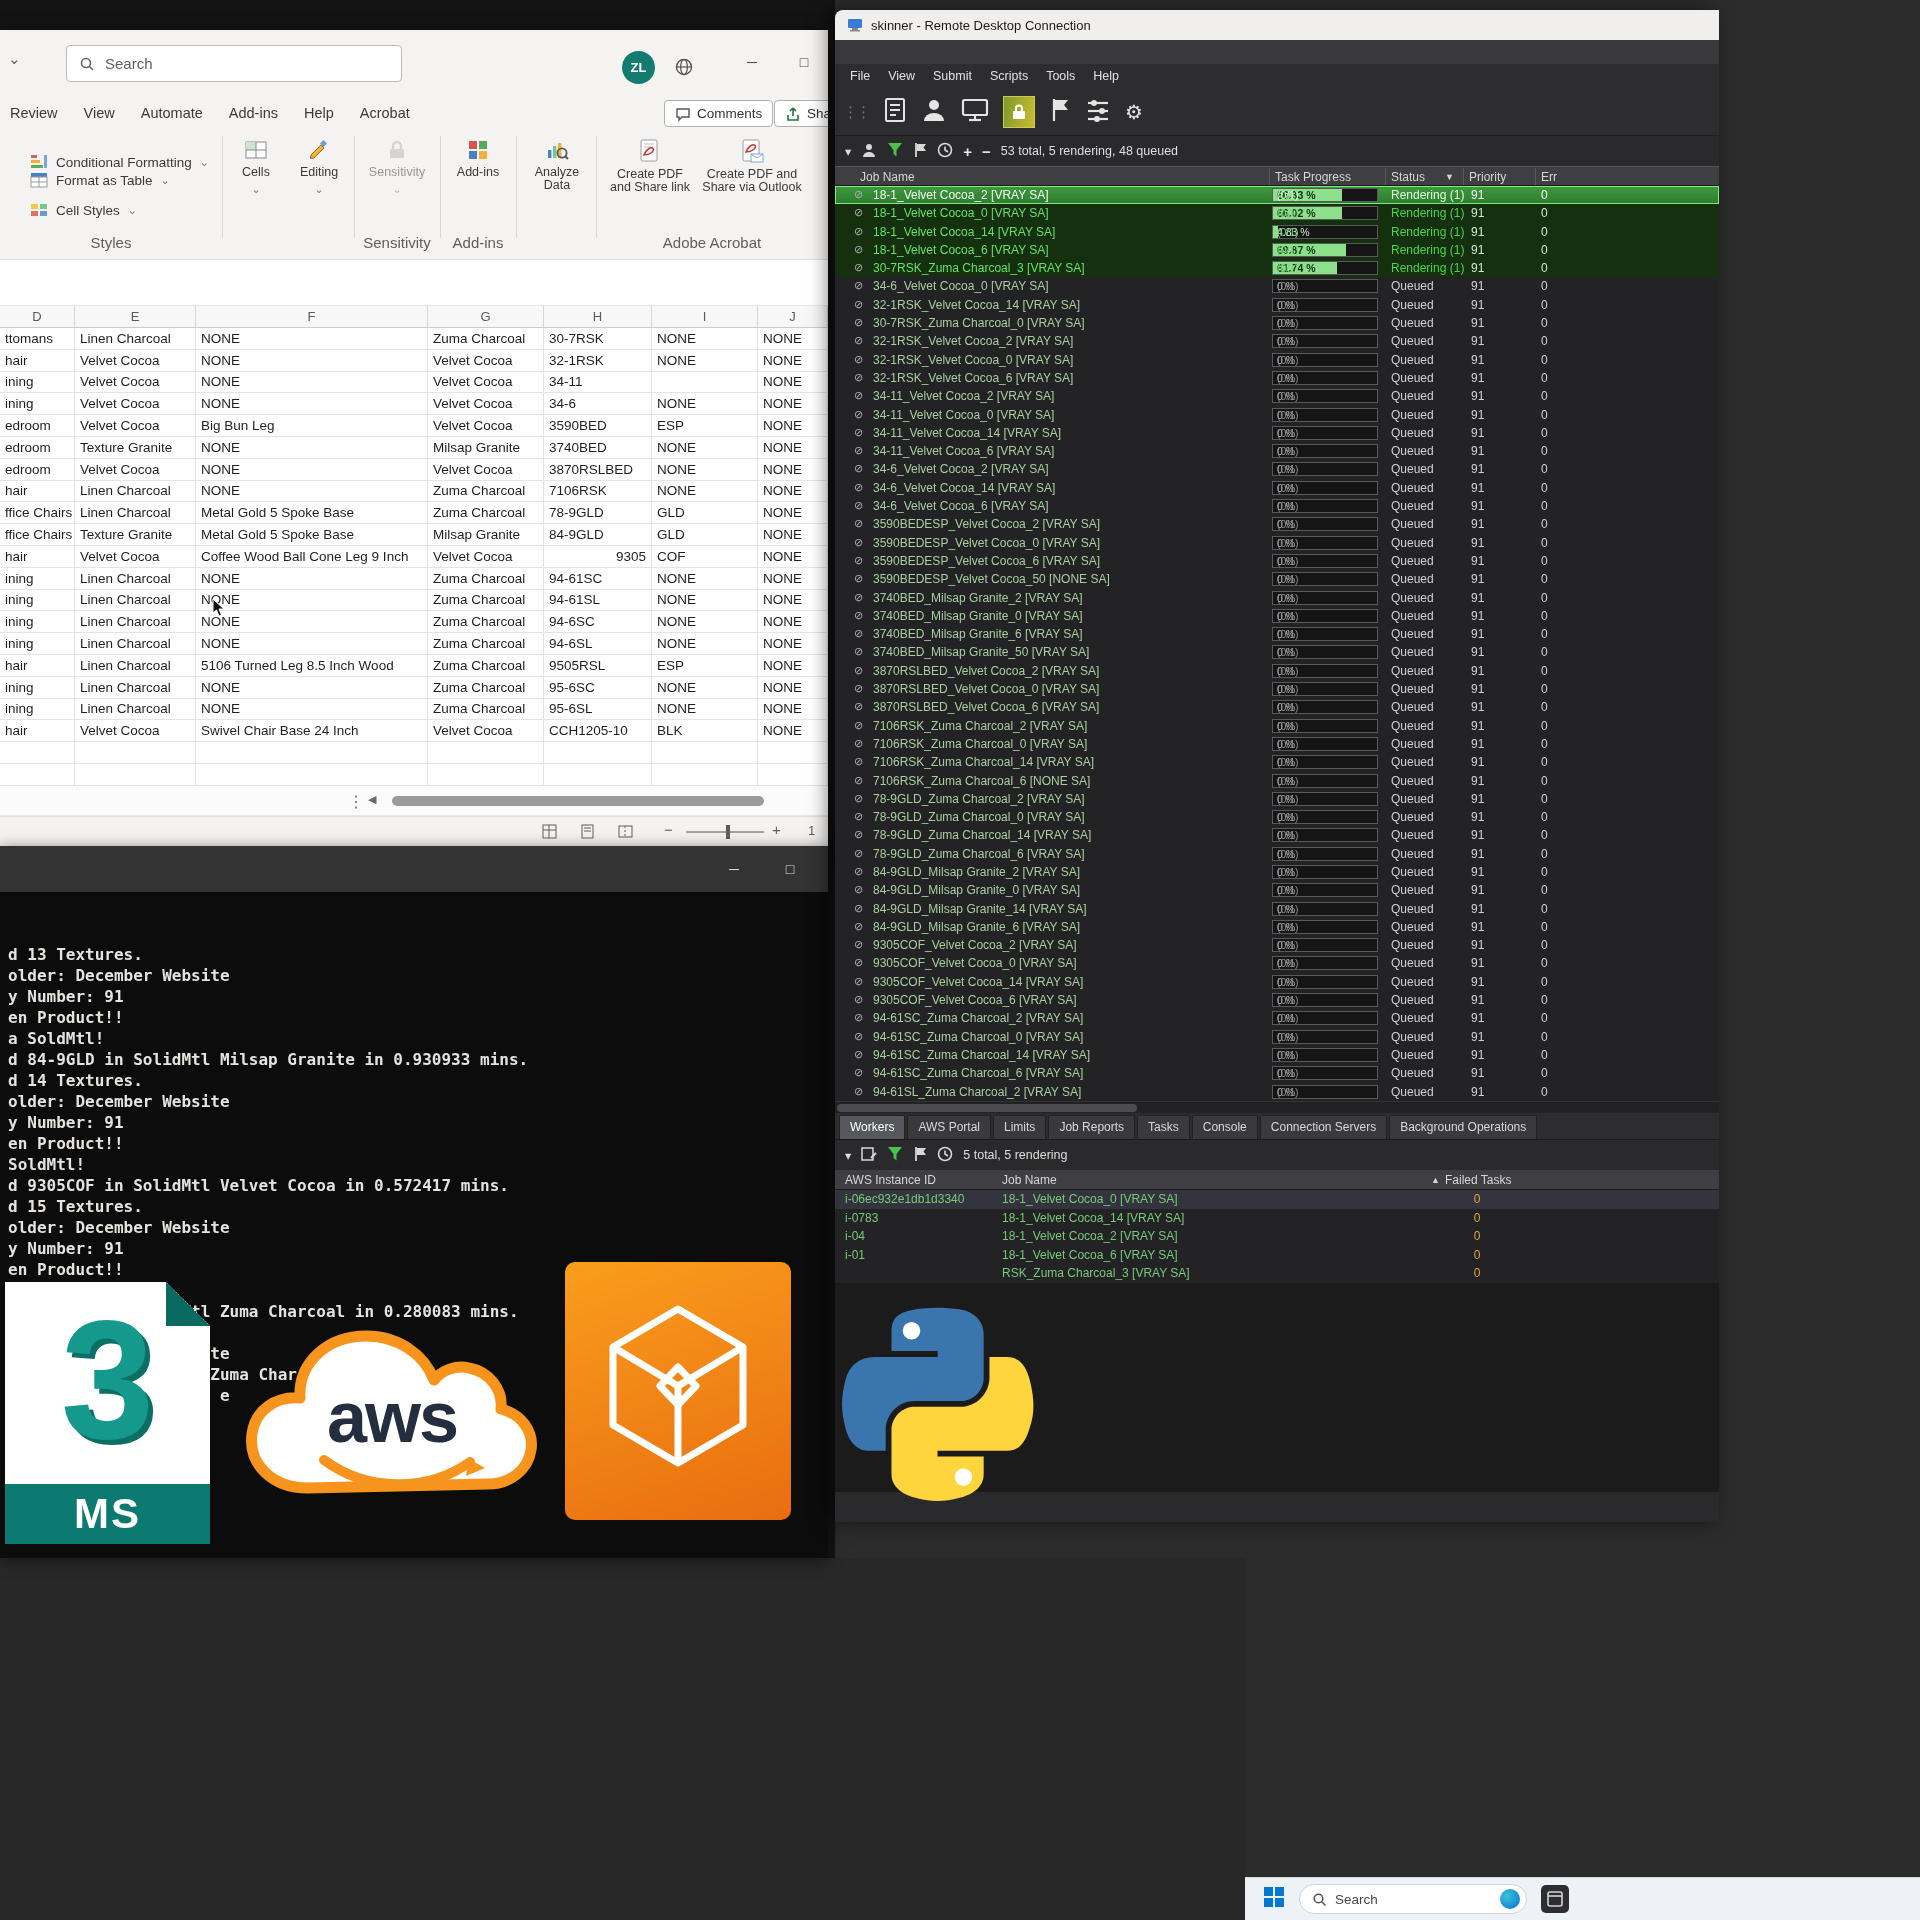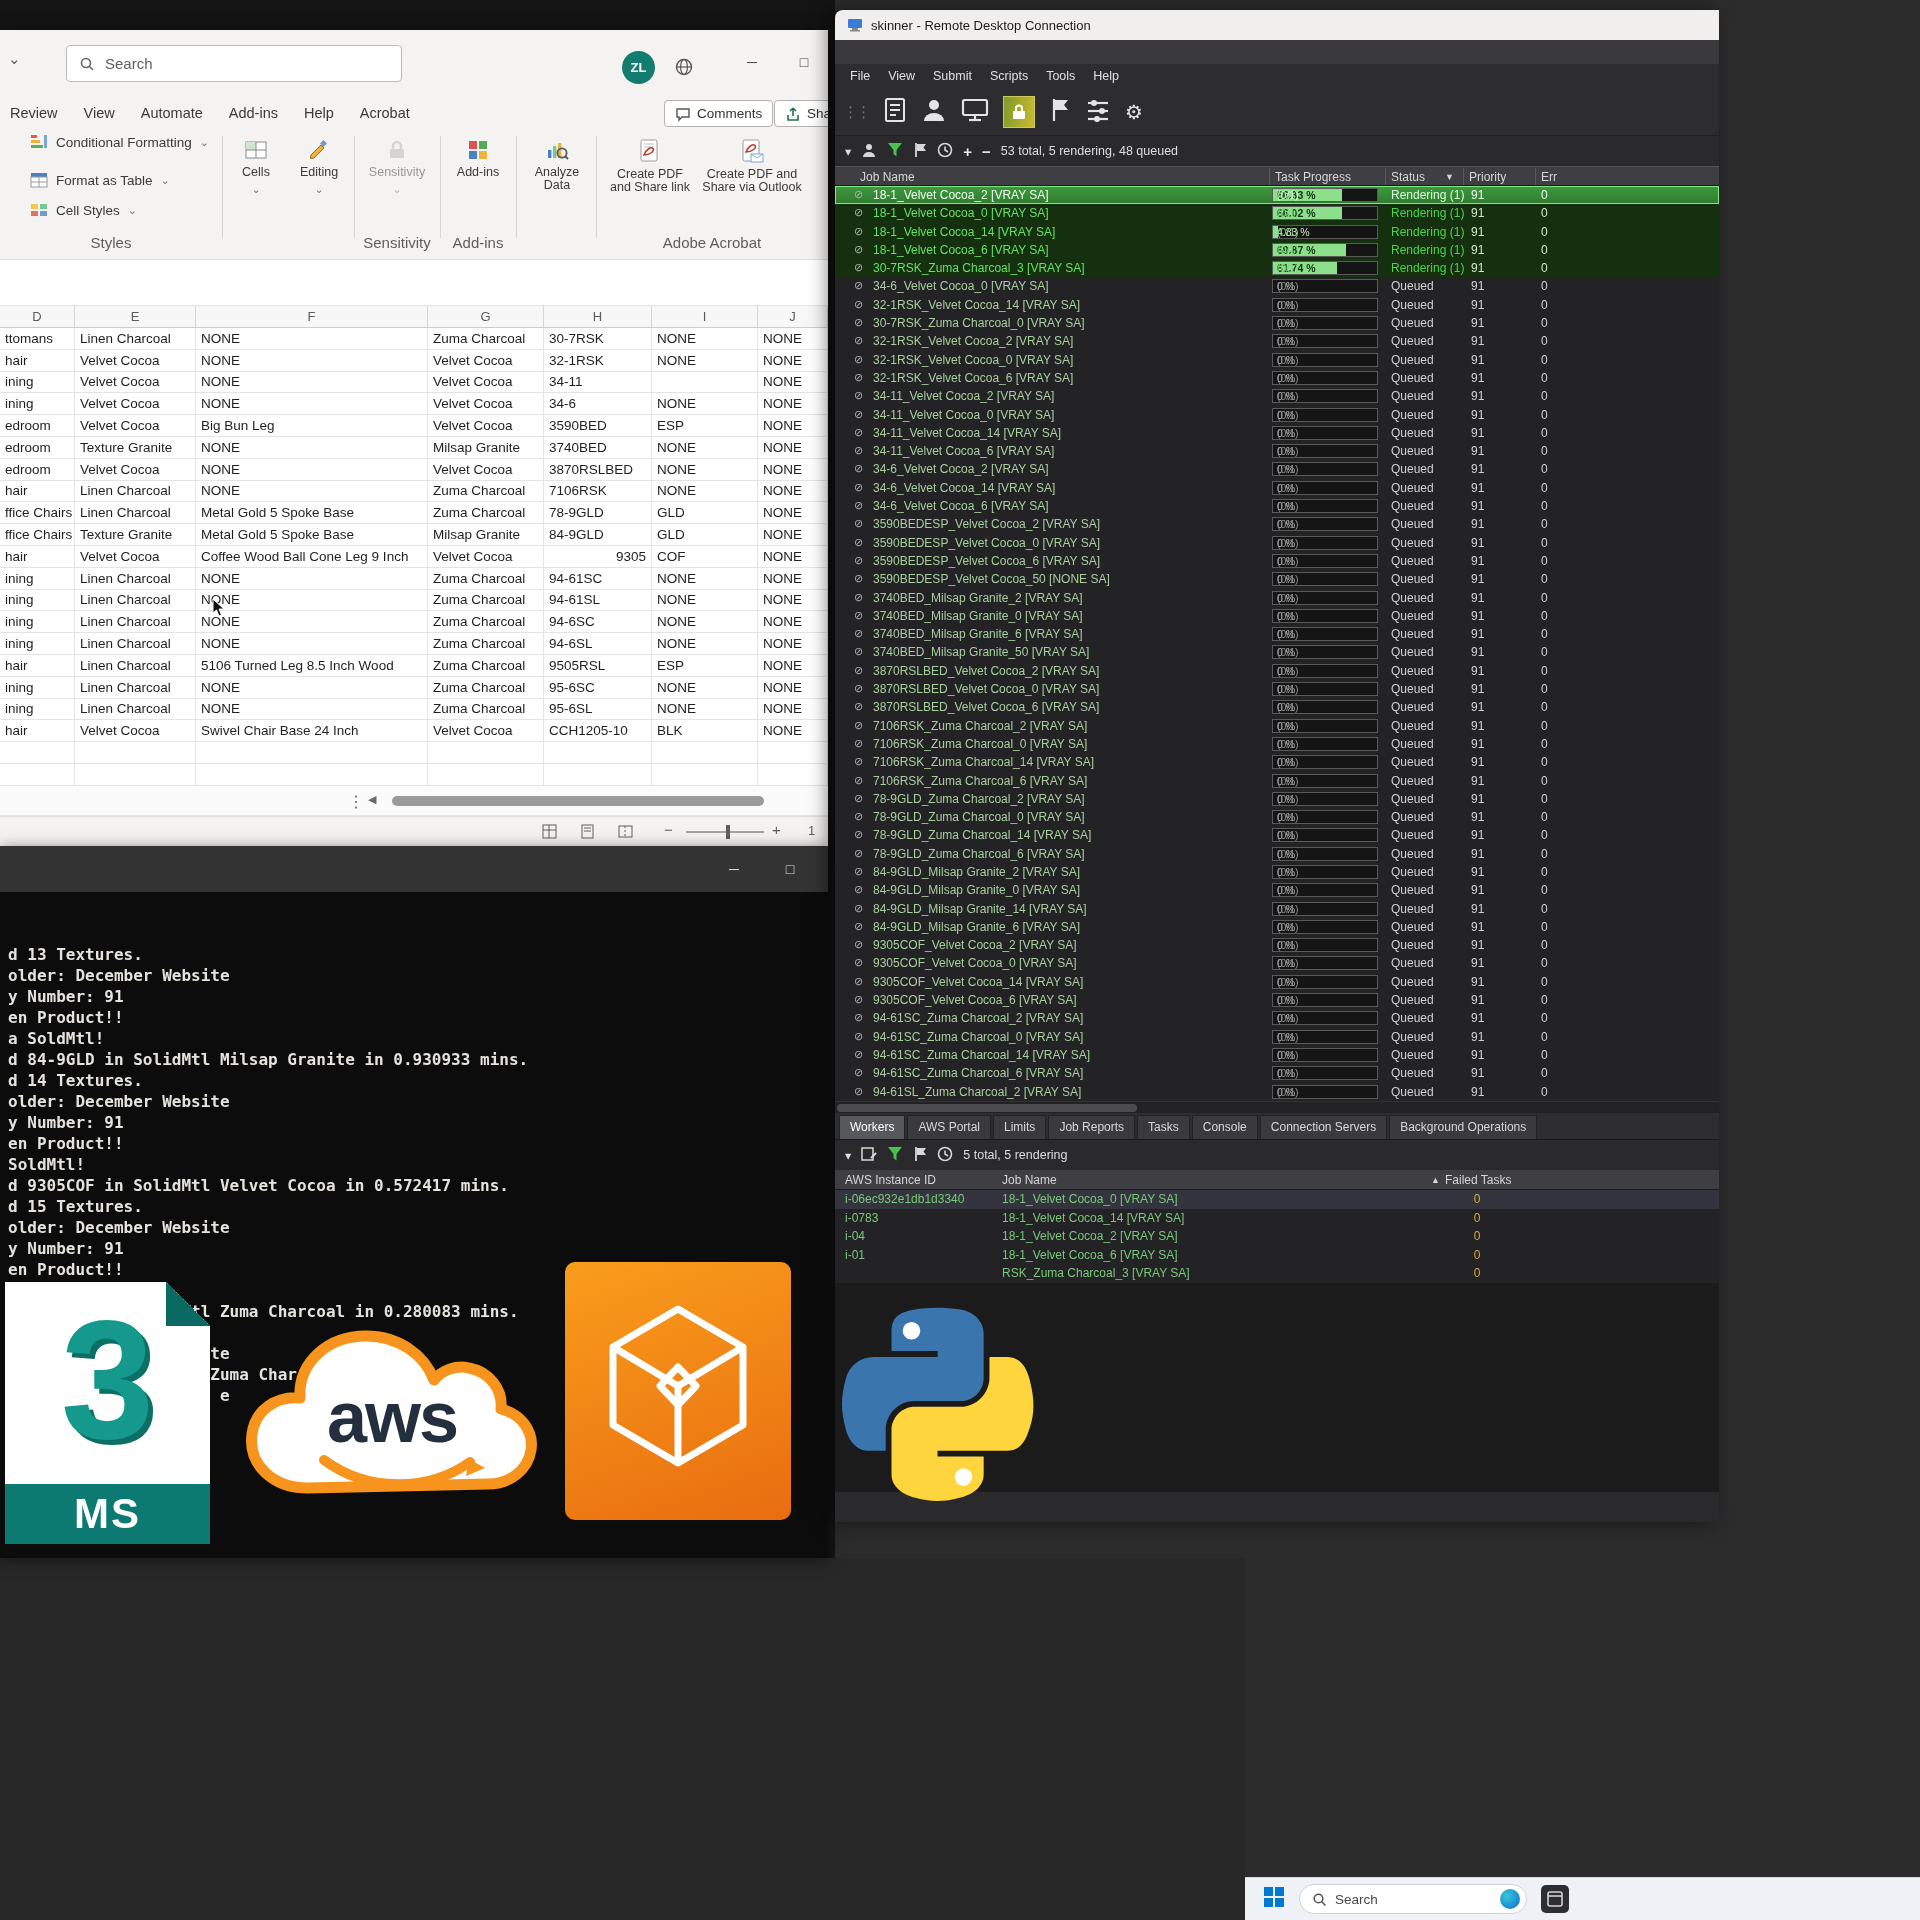--- a/index.html
+++ b/index.html
@@ -161,21 +161,21 @@
     <div class="xl-pill" style="left:774px">
       <svg width="16" height="16">
           <path d="M8 2 v8 M8 2 l-3 3 M8 2 l3 3" stroke="#217346" stroke-width="1.6" fill="none"></path>
           <path d="M3 9 v5 h10 V9" stroke="#217346" stroke-width="1.6" fill="none"></path>
         </svg>
       <span>Share</span>
     </div>
   </div>
 
   <div class="xl-ribbon">
-    <div class="rib-row" style="top:0">
+    <div class="rib-row" style="top:20px">
       <svg width="18" height="18">
           <rect x="1" y="2" width="6" height="3" fill="#e05c5c"></rect>
           <rect x="1" y="7" width="9" height="3" fill="#f0b13d"></rect>
           <rect x="1" y="12" width="12" height="3" fill="#58b058"></rect>
           <rect x="14" y="2" width="3" height="13" fill="#7aa7d8"></rect>
         </svg>
       <span>Conditional Formatting</span>
       <span class="rib-chev">⌄</span>
     </div>
     <div class="rib-row" style="top:38px">
@@ -1049,21 +1049,21 @@
           <span class="jpct">0 %</span>
           <span class="jfrac">(0/1)</span>
         </span>
         <span class="jstatus">Queued</span>
         <span class="jprio">91</span>
         <span class="jerr">0</span>
       </div>
 
       <div class="jrow queued">
         <span class="jico">⊘</span>
-        <span class="jname">7106RSK_Zuma Charcoal_6 [VRAY SA]</span>
+        <span class="jname">7106RSK_Zuma Charcoal_6 [NONE SA]</span>
         <span class="jbar">
           <span class="jfill" style="width: 0%;"></span>
           <span class="jpct">0 %</span>
           <span class="jfrac">(0/1)</span>
         </span>
         <span class="jstatus">Queued</span>
         <span class="jprio">91</span>
         <span class="jerr">0</span>
       </div>
 

